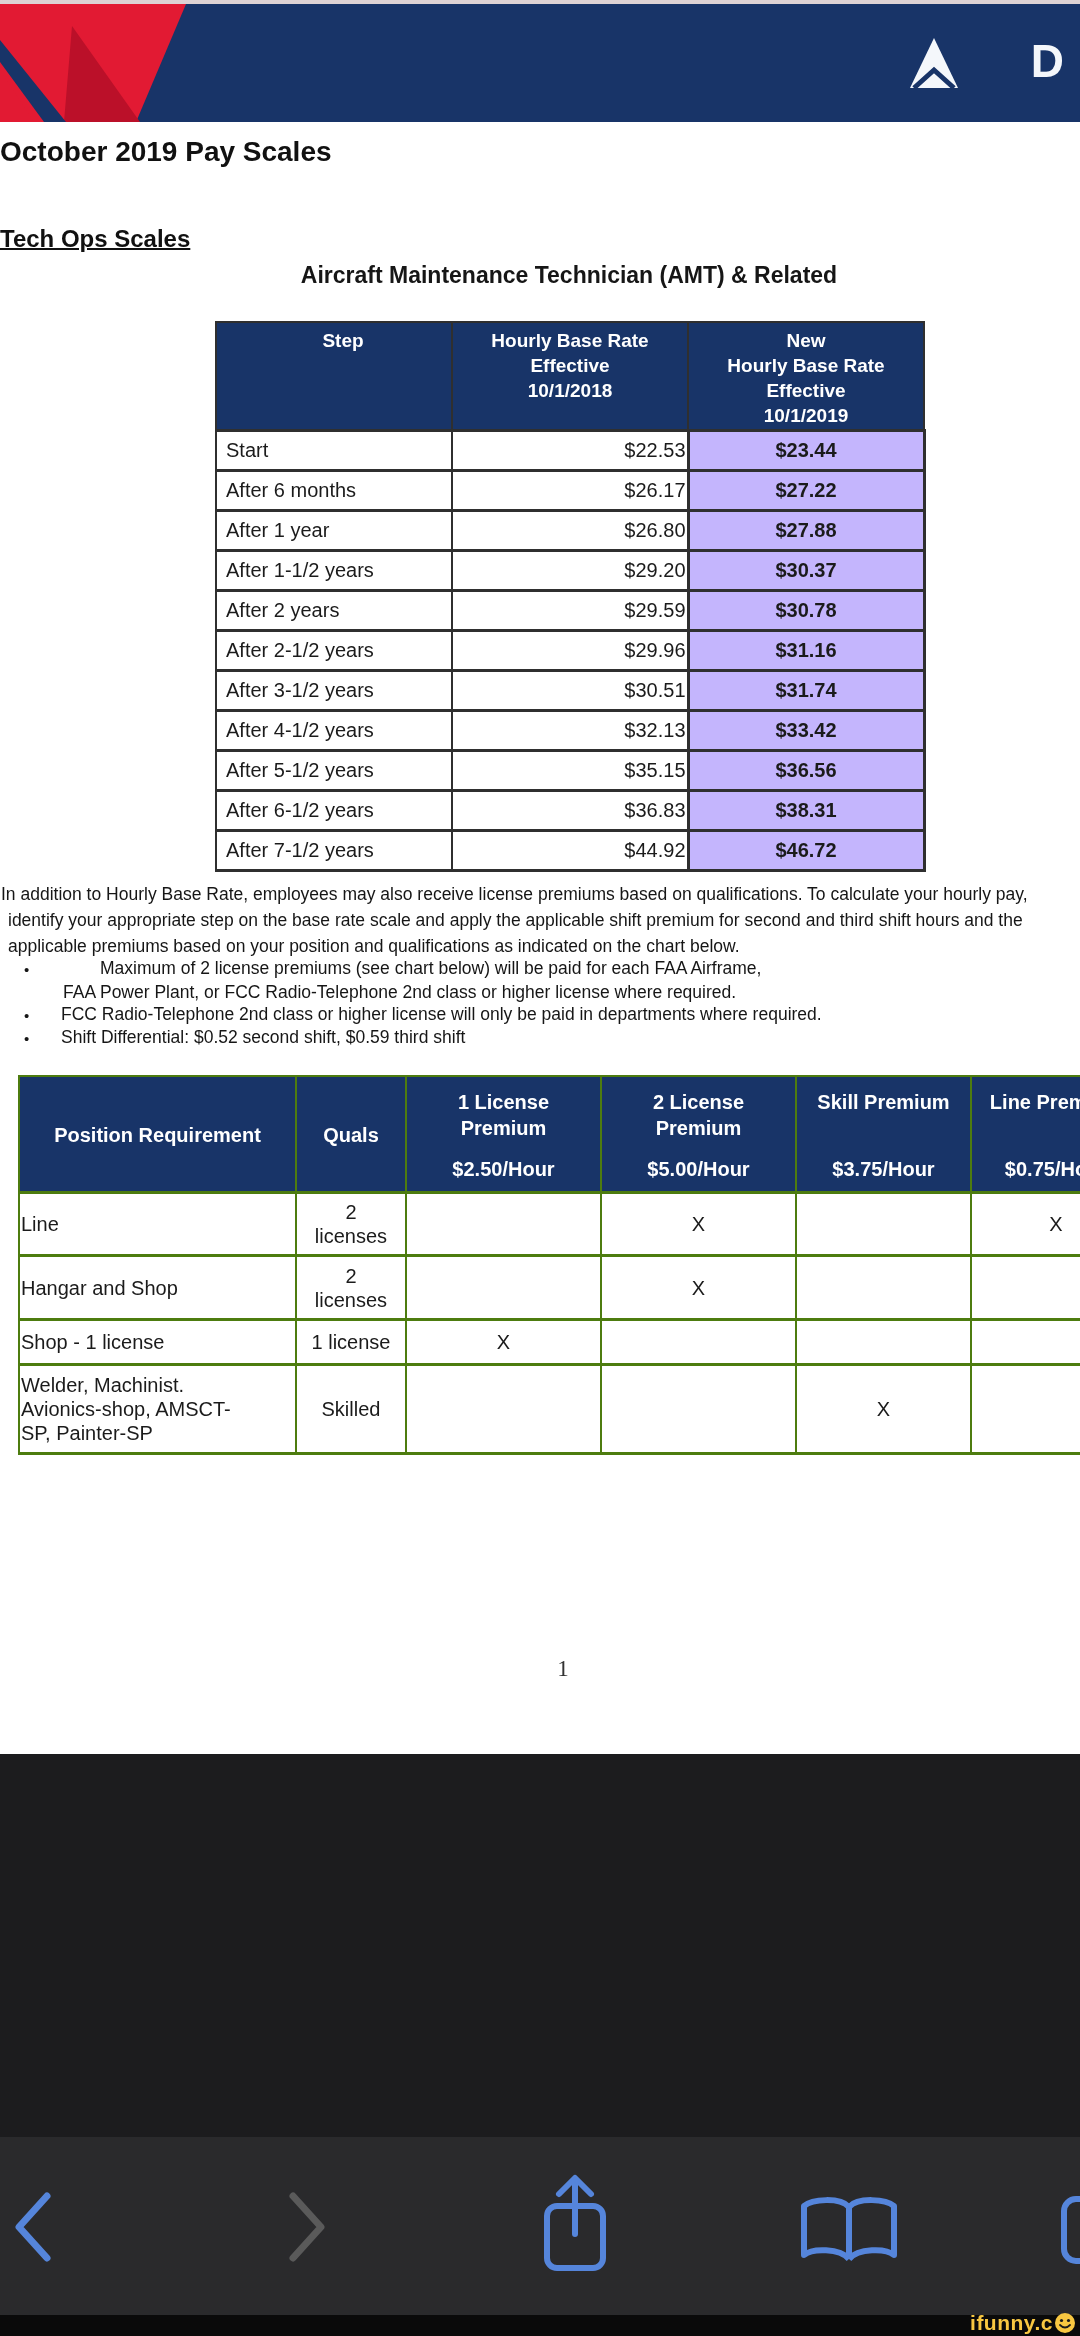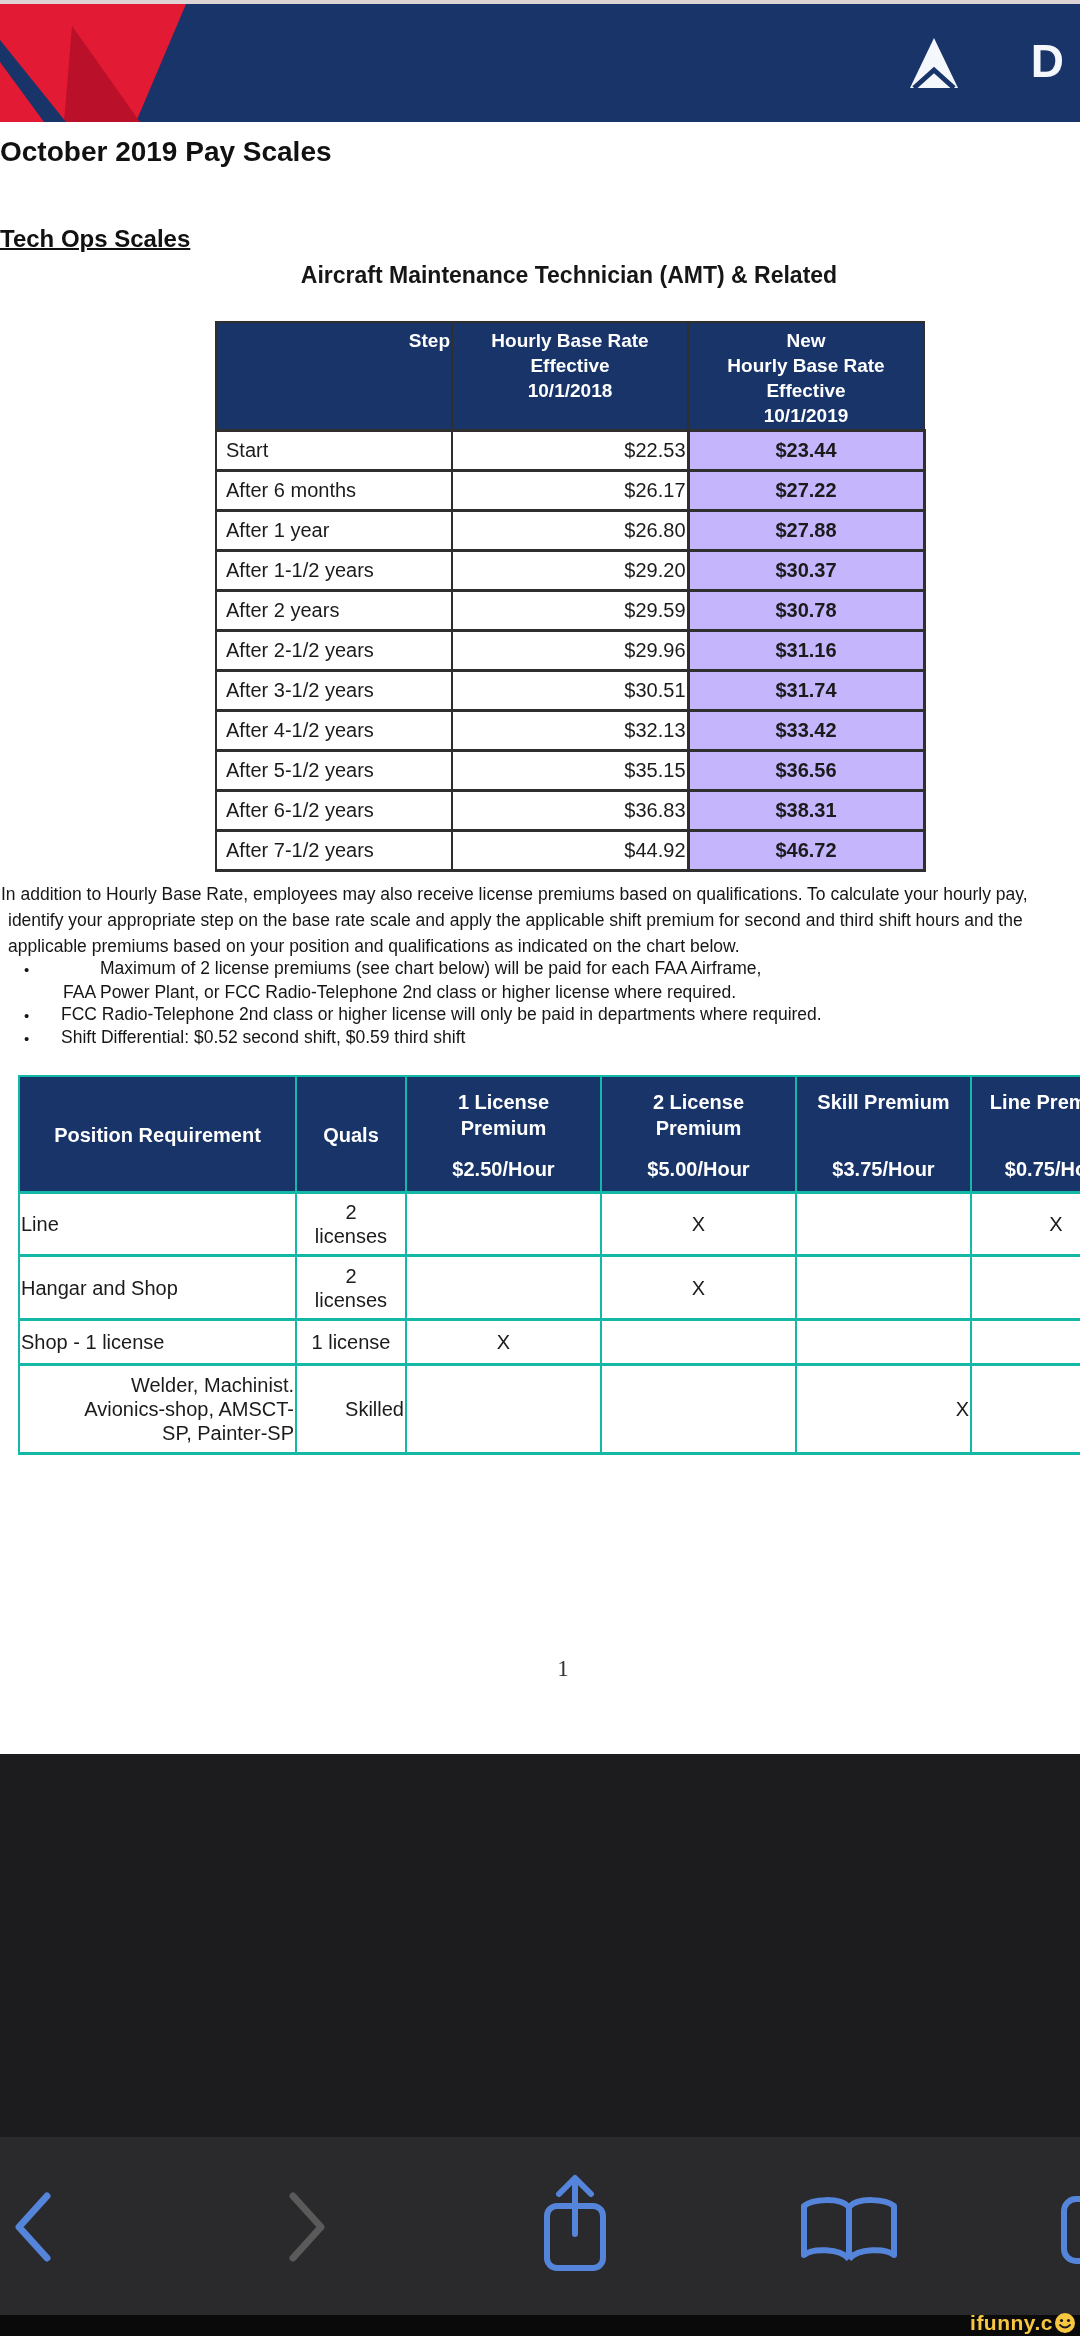--- a/index.html
+++ b/index.html
@@ -24,49 +24,49 @@
   .page-number   { left:0; top:1656px; width:1126px; text-align:center;
                    font-family:"Liberation Serif", serif; font-size:23px; color:#333; }
 
   
   .t1 { position:absolute; left:215px; top:321px; width:708px;
         border-collapse:collapse; table-layout:fixed; }
   .t1 th, .t1 td { border:2px solid #2f2f2f; overflow:hidden; }
   .t1 th { border-bottom-width:3px; background:#183468; color:#ffffff;
            font-size:19px; font-weight:bold; line-height:25px;
            vertical-align:top; padding-top:5px; white-space:pre-line; height:97px; }
-  .t1 th.h-step { text-align:right; padding-left:19px; }
+  .t1 th.h-step { text-align:center; padding-left:19px; }
   .t1 td { height:35px; font-size:20px; color:#1b1b1b;
            border-top-width:3px; border-bottom-width:3px; }
   .t1 td.c1 { text-align:left; padding-left:9px; }
   .t1 td.c2 { text-align:right; }
   .t1 td.c3 { text-align:center; font-weight:bold; background:#c4b5fd;
               border-left-width:3px; border-right-width:3px; }
 
   
   .note-line { position:absolute; white-space:nowrap; font-size:17.5px; color:#161616; }
   .bullet-dot { position:absolute; font-size:15px; color:#161616; }
 
   
   .t2 { position:absolute; left:18px; top:1075px; width:1122px;
         border-collapse:collapse; table-layout:fixed; }
-  .t2 th, .t2 td { border:2px solid #14b8a6; overflow:hidden; }
+  .t2 th, .t2 td { border:2px solid #4d7c0f; overflow:hidden; }
   .t2 th { background:#183468; color:#ffffff; font-size:20px; font-weight:bold;
            padding:0; height:114px; border-bottom-width:3px; }
   .t2 th .hwrap { display:flex; flex-direction:column; justify-content:space-between;
                   align-items:center; height:100%; padding:12px 2px 10px 2px; box-sizing:border-box; }
   .t2 th .hwrap.center-only { justify-content:center; }
   .t2 th .htitle { white-space:pre-line; line-height:26px; }
   .t2 td { font-size:20px; color:#1b1b1b; text-align:center;
            border-top-width:3px; border-bottom-width:3px; white-space:pre-line; line-height:24px; }
   .t2 td.pos { text-align:left; }
   .t2 tr.r1 td { height:58px; }
   .t2 tr.r2 td { height:59px; }
   .t2 tr.r3 td { height:40px; }
-  .t2 tr.r4 td { height:84px;text-align:right; }
+  .t2 tr.r4 td { height:84px; }
 
   
   .black-area   { left:0; top:1754px; width:1080px; height:383px; background:#1c1c1e; }
   .toolbar      { left:0; top:2137px; width:1080px; height:178px; background:#2a2a2c; }
   .bottom-strip { left:0; top:2315px; width:1080px; height:21px; background:#0a0a0a; }
   .tb-btn { position:absolute; top:2180px; width:110px; height:96px; background:transparent; border:none; padding:0; cursor:pointer; }
   .watermark { right:4px; top:2311px; display:flex; align-items:center; gap:1px;
                font-size:21px; font-weight:bold; color:#f8c741; letter-spacing:0.5px; }
 </style>
 </head>

